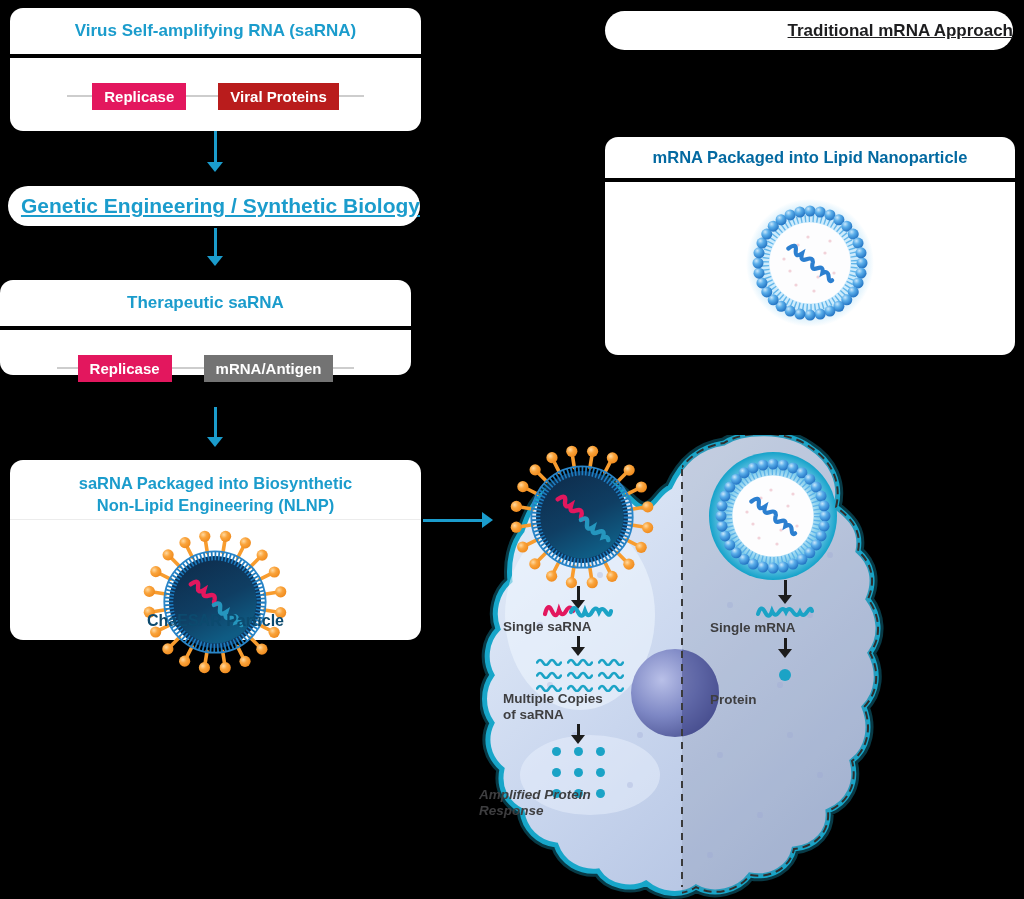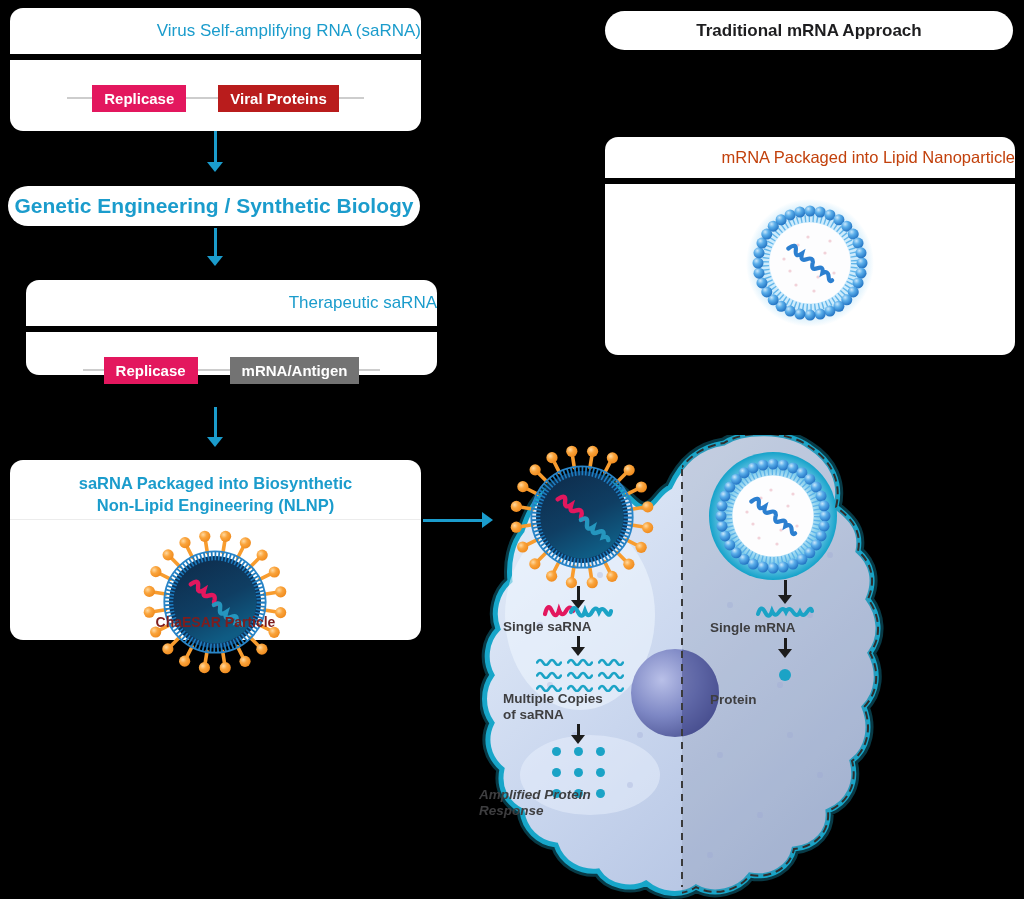--- a/index.html
+++ b/index.html
@@ -1,22 +1,22 @@
 <!DOCTYPE html>
 <html><head>
 <meta charset="utf-8">
 <style>
   html,body{margin:0;padding:0;background:#000;}
   body{width:1024px;height:899px;position:relative;font-family:"Liberation Sans",sans-serif;overflow:hidden;}
   .canvas{position:absolute;left:0;top:0;width:1024px;height:899px;background:#000;}
 
   .card{position:absolute;background:#ffffff;border-radius:13px;box-shadow:0 1px 2px rgba(0,0,0,.4);}
-  .pill{position:absolute;background:#ffffff;border-radius:20px;text-align:center;font-weight:700;}
-  .hdr{height:46px;line-height:46px;text-align:right;font-weight:400;font-size:17px;color:#1b9ccc;border-bottom:6px solid #000000;}
-  .hdr-black{color:#c2410c;}
+  .pill{position:absolute;background:#ffffff;border-radius:20px;text-align:right;font-weight:700;text-decoration:underline;}
+  .hdr{height:46px;line-height:46px;text-align:center;font-weight:700;font-size:17px;color:#1b9ccc;border-bottom:4px solid #000000;}
+  .hdr-black{color:#0369a1;}
   .hdr2{height:47px;padding-top:12px;text-align:center;font-weight:700;font-size:16.5px;line-height:22px;color:#1b9ccc;border-bottom:1px solid #ececec;}
 
   .chip-row{position:relative;display:flex;justify-content:center;align-items:center;gap:32px;height:76px;}
   .chip-row::before{content:"";position:absolute;left:57px;right:57px;top:50%;height:2px;margin-top:-1px;background:#cdcdcd;}
   .chip{position:relative;z-index:1;color:#fff;font-weight:700;font-size:15px;padding:5px 12px;}
   .chip-crimson{background:#e3175e;}
   .chip-green{background:#b91c1c;}
   .chip-teal{background:#737373;}
 
   .flow-arrow{position:absolute;width:16px;}
@@ -25,21 +25,21 @@
 
   .h-arrow{position:absolute;height:16px;}
   .h-arrow .stem{position:absolute;left:0;right:9px;top:6.5px;height:3px;background:#1b9ccc;}
   .h-arrow .head{position:absolute;right:0;top:0;width:0;height:0;border-top:8px solid transparent;border-bottom:8px solid transparent;border-left:11px solid #1b9ccc;}
 
   .path-arrow{position:absolute;width:14px;}
   .path-arrow .stem{position:absolute;left:5.5px;top:0;bottom:8px;width:3px;background:#1c1c1c;}
   .path-arrow .head{position:absolute;bottom:0;left:0;width:0;height:0;border-left:7px solid transparent;border-right:7px solid transparent;border-top:9px solid #1c1c1c;}
 
   .cell-label{position:absolute;width:150px;text-align:left;font-weight:700;font-size:13.5px;color:#3e3e40;line-height:1.2;}
-  .caption{position:absolute;left:0;right:0;bottom:10px;text-align:center;font-weight:700;font-size:14px;color:#7f1d1d;}
+  .caption{position:absolute;left:0;right:0;bottom:10px;text-align:center;font-weight:700;font-size:16px;color:#0c4a6e;}
 
   .waves-grid{position:absolute;left:536px;top:656px;display:grid;grid-template-columns:repeat(3,26px);gap:3px 5px;}
   .dots-grid{position:absolute;left:552px;top:747px;display:grid;grid-template-columns:repeat(3,9px);gap:12px 13px;}
   .pdot{width:9px;height:9px;border-radius:50%;background:#1ba3c6;}
   .pdot-single{position:absolute;left:779px;top:669px;width:12px;height:12px;border-radius:50%;background:#1ba3c6;}
 
   .abs-svg{position:absolute;}
 </style>
 </head>
 <body>
@@ -95,21 +95,21 @@
       <i class="head"></i>
     </div>
 
   <div class="pill" style="left:8px;top:186px;width:412px;height:40px;line-height:40px;font-size:21px;color:#1b9ccc;">Genetic Engineering / Synthetic Biology</div>
 
   <div class="flow-arrow" style="left:207px;top:228px;height:38px;">
       <i class="stem"></i>
       <i class="head"></i>
     </div>
 
-  <div class="card" style="left:26px;top:280px;width:411px;height:95px;">
+  <div class="card" style="left:0;top:280px;width:411px;height:95px;">
     <div class="hdr">Therapeutic saRNA</div>
     <div class="chip-row">
       <span class="chip chip-crimson">Replicase</span>
       <span class="chip chip-teal">mRNA/Antigen</span>
     </div>
   </div>
 
   <div class="flow-arrow" style="left:207px;top:407px;height:40px;">
       <i class="stem"></i>
       <i class="head"></i>

